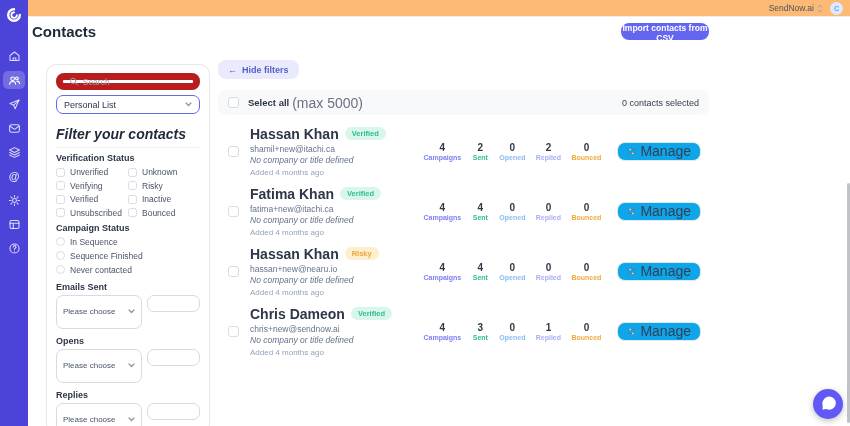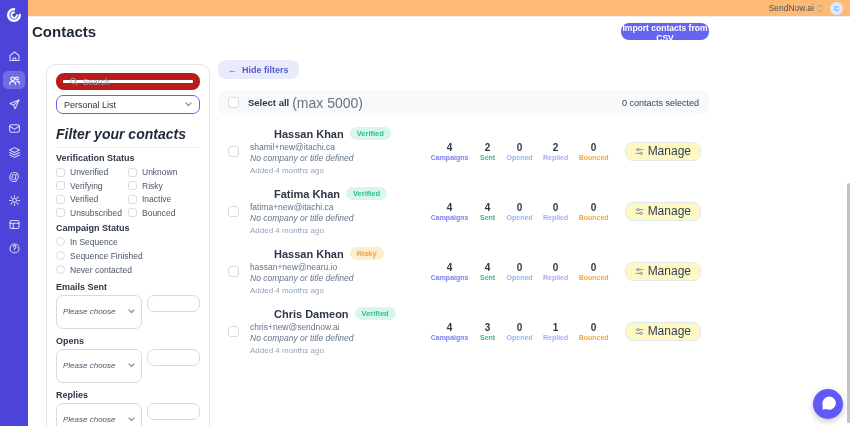--- a/index.html
+++ b/index.html
@@ -35,56 +35,56 @@
   .fhead { margin-top:12px; font-size:14px; font-weight:bold; color:#1f2937;font-style:italic; }
   .divider { margin-top:5px; height:1px; background:#f1f2f4; }
   .slabel-b { margin-top:5px; font-size:9px; font-weight:bold; color:#2d3748; }
   .cgrid { margin-top:4px; display:grid; grid-template-columns:1fr 1fr; row-gap:3.5px; }
   .copt, .ropt { display:flex; align-items:center; gap:5px; height:10px; cursor:pointer; }
   .cb { width:9px; height:9px; border:1px solid #d8dce2; border-radius:2.5px; background:#fff; flex:0 0 auto; }
   .rb { width:9px; height:9px; border:1px solid #d8dce2; border-radius:50%; background:#fff; flex:0 0 auto; }
   .optlbl { font-size:8.5px; color:#4a5568; }
   .rlist { margin-top:4px; display:flex; flex-direction:column; gap:4px; }
   .numrow { margin-top:3px; display:flex; gap:5px; }
-  .minisel { width:88px; height:17px; border:1px solid #d7dbe0; border-radius:7px; display:flex; align-items:center; justify-content:space-between; padding:16px 6px; font-size:8px; color:#4a5568; cursor:pointer; background:#fff;font-style:italic; }
+  .minisel { width:88px; height:17px; border:1px solid #d7dbe0; border-radius:7px; display:flex; align-items:center; justify-content:space-between; padding:16px 6px; font-size:8px; color:#4a5568; cursor:pointer; background:#fff; }
   .numin { width:53px; height:17px; border:1px solid #d7dbe0; border-radius:7px; font-size:8px; padding:0 5px; font-family:inherit; outline:none; color:#374151; }
   .nl { margin-top:7px; font-size:9px; font-weight:bold; color:#2d3748; }
   .tagsel { margin-top:3px; height:18px; border:1px solid #d7dbe0; border-radius:7px; display:flex; align-items:center; justify-content:flex-end; padding:0 7px; font-size:8px; color:#9aa7bd; cursor:pointer; background:#fff; }
 
   
   .hide-filters { position:absolute; left:218px; top:60px; height:19px; padding:0 10px; display:flex; align-items:center; gap:5px; background:#e9ebfc; border:none; border-radius:8px; color:#575cc8; font-size:9px; font-weight:bold; font-family:inherit; cursor:pointer; }
   .selbar { position:absolute; left:218px; top:90px; width:491px; height:25px; background:#f8f9fa; border-radius:8px; display:flex; align-items:center; padding:0 10px; }
   .selbar .cb2 { width:11px; height:11px; border:1px solid #d8dce2; border-radius:3px; background:#fff; cursor:pointer; }
   .selbar .sa { margin-left:9px; font-size:9.5px; font-weight:bold; color:#2d3748; }
   .selbar .sh { margin-left:3px; font-size:14px; color:#6b7280; }
   .selbar .cnt { margin-left:auto; font-size:9px; color:#374151; }
 
   .rows { position:absolute; left:218px; top:121px; width:491px; }
   .row { height:60px; display:flex; align-items:center; padding:0 8px 0 10px; }
   .row .cb2 { width:11px; height:11px; border:1px solid #d8dce2; border-radius:3px; background:#fff; cursor:pointer; flex:0 0 auto; }
   .info { margin-left:11px; }
   .name-line { display:flex; align-items:center; gap:6px; }
-  .cname { font-size:11px; font-weight:bold; color:#2d3748;margin-left:24px; }
+  .cname { font-size:14px; font-weight:bold; color:#2d3748; }
   .badge { font-size:7.5px; font-weight:bold; padding:2px 7px; border-radius:8px; }
   .badge-verified { background:#d9f6ea; color:#2dbd8e; }
   .badge-risky { background:#fdeecd; color:#f0a437; }
   .email { margin-top:2px; font-size:8.5px; color:#64748b; }
   .company { margin-top:1px; font-size:8.5px; font-style:italic; color:#64748b; }
   .added { margin-top:3px; font-size:8px; color:#94a3b8; }
   .spacer { flex:1; }
   .stats { display:flex; align-items:center; gap:10px; margin-right:16px; }
   .stat { text-align:center; min-width:18px; }
   .num { font-size:10px; font-weight:bold; color:#2d3748; }
   .sl { margin-top:1px; font-size:7px; font-weight:bold; }
   .c-campaigns { color:#7c7ff2; }
   .c-sent { color:#2dbd8e; }
   .c-opened { color:#8abaf6; }
   .c-replied { color:#a9aff7; }
   .c-bounced { color:#eeaa3c; }
-  .manage-btn { height:19px; padding:0 9px; background:#fef9c3; border:1px solid #e2e8f0; border-radius:8px; display:flex; align-items:center; gap:4px; font-size:12px; color:#334155; font-family:inherit; cursor:pointer;text-align:center; }
+  .manage-btn { height:19px; padding:0 9px; background:#0ea5e9; border:1px solid #e2e8f0; border-radius:8px; display:flex; align-items:center; gap:4px; font-size:14px; color:#334155; font-family:inherit; cursor:pointer;text-align:center; }
 
   
   .chat-launcher { position:absolute; left:813px; top:389px; width:30px; height:30px; border-radius:50%; background:#6159f5; cursor:pointer; box-shadow:0 2px 6px rgba(0,0,0,.25); display:flex; align-items:center; justify-content:center; }
   .scrollbar { position:absolute; right:0px; top:183px; width:3px; height:240px; background:#8a8f98; opacity:.55; border-radius:2px; }
 </style>
 </head>
 <body>
 
 <div class="stage">
 

